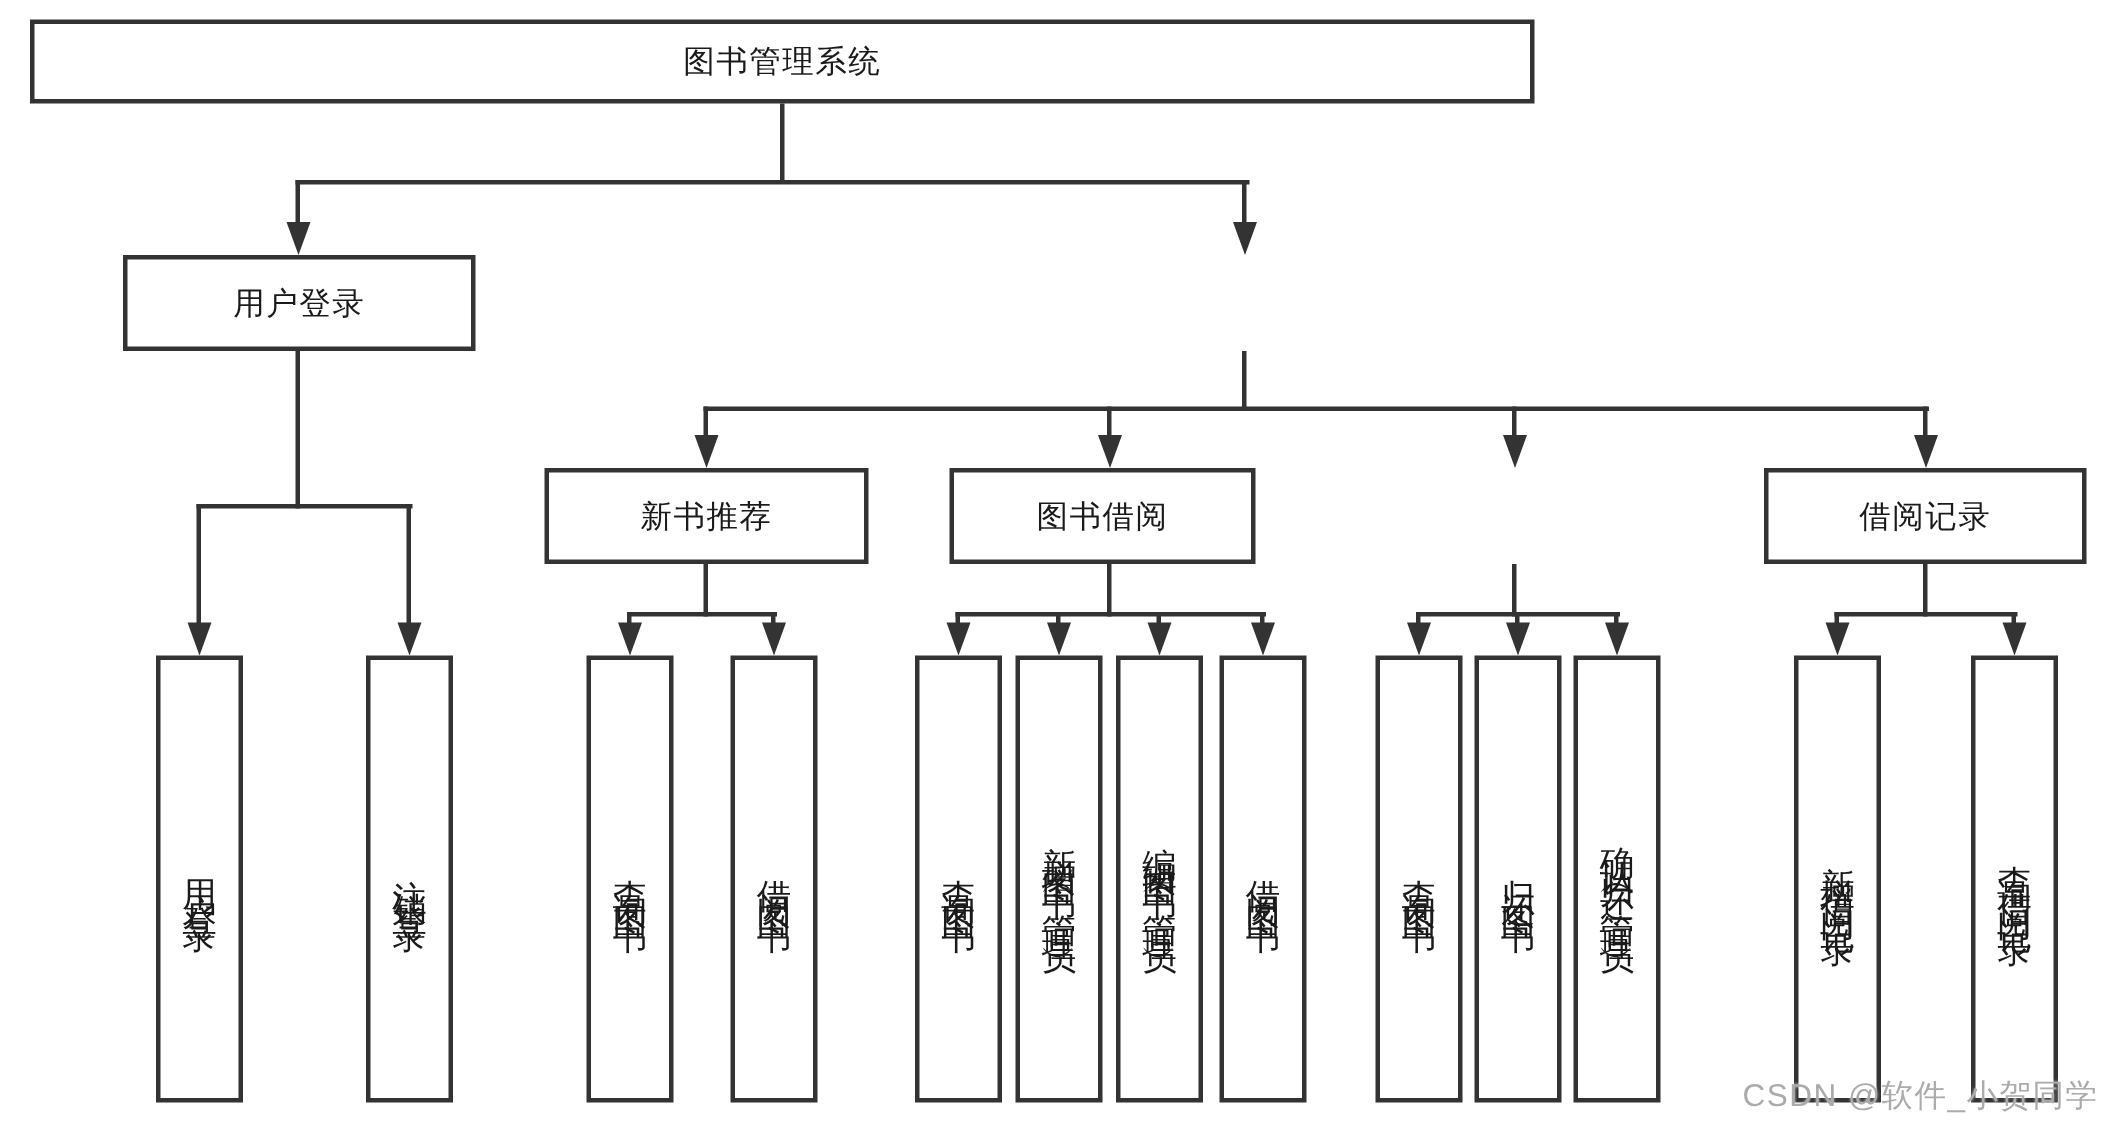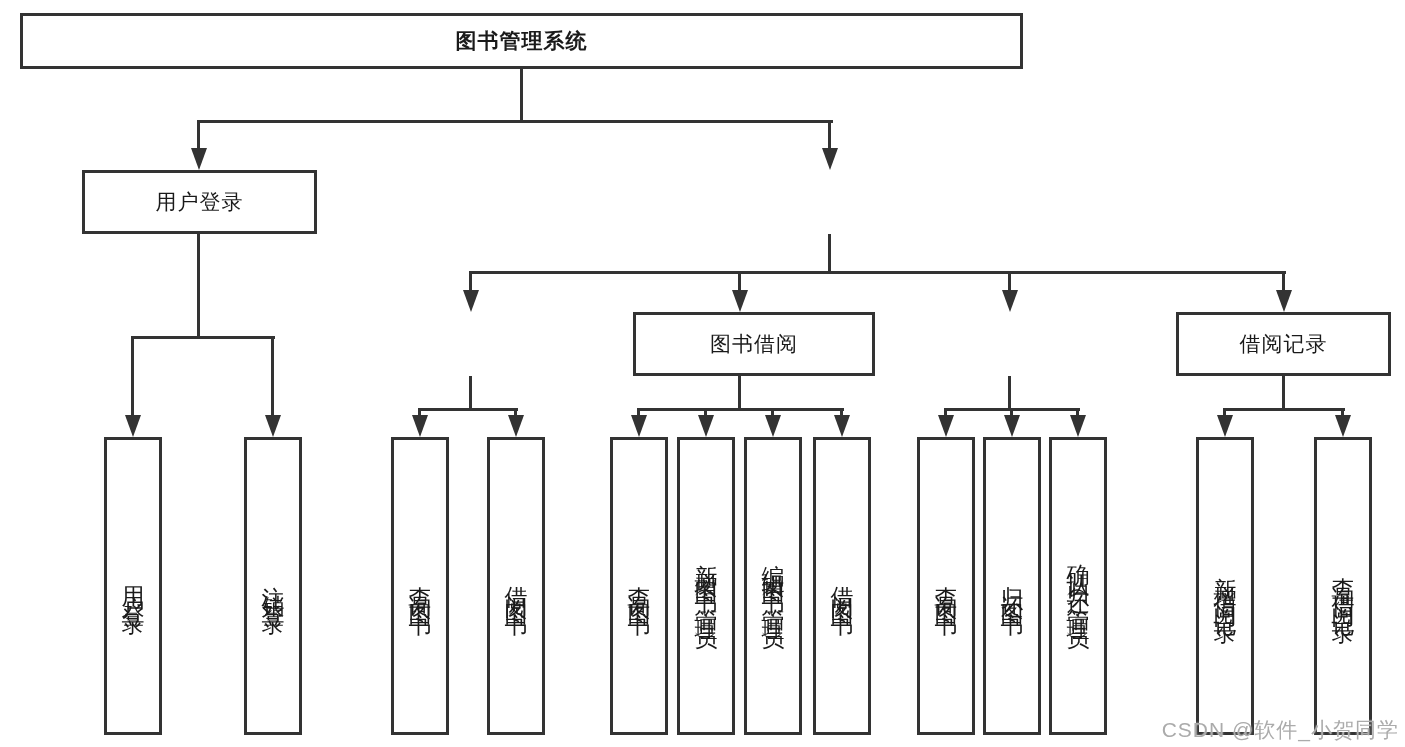--- a/index.html
+++ b/index.html
@@ -33,29 +33,32 @@
     position:absolute;top:716px;right:6px;font-size:21px;z-index:5;
     color:var(--watermark);letter-spacing:1px;
     text-shadow:0 0 2px rgba(255,255,255,.8);
   }
 </style>
 </head>
 <body>
 
 <div class="canvas">
 
-  <div class="box" style="left:20px;top:13px;width:1003px;height:56px;font-weight:bold;">
+  <div class="box" style="left:20px;top:13px;width:1003px;height:56px;">
     <span>图书管理系统</span>
   </div>
 
   <div class="box" style="left:82px;top:170px;width:235px;height:64px;">
     <span>用户登录</span>
   </div>
 
-  <div class="box" style="left:633px;top:312px;width:242px;height:64px;">
+  <div class="box" style="left:363px;top:312px;width:216px;height:64px;">
+    <span>新书推荐</span>
+  </div>
+  <div class="box" style="left:633px;top:312px;width:204px;height:64px;">
     <span>图书借阅</span>
   </div>
   <div class="box" style="left:1176px;top:312px;width:215px;height:64px;">
     <span>借阅记录</span>
   </div>
 
   <div class="box leaf" style="left:104px;">
     <span class="vtxt">用户登录</span>
   </div>
   <div class="box leaf" style="left:244px;">

